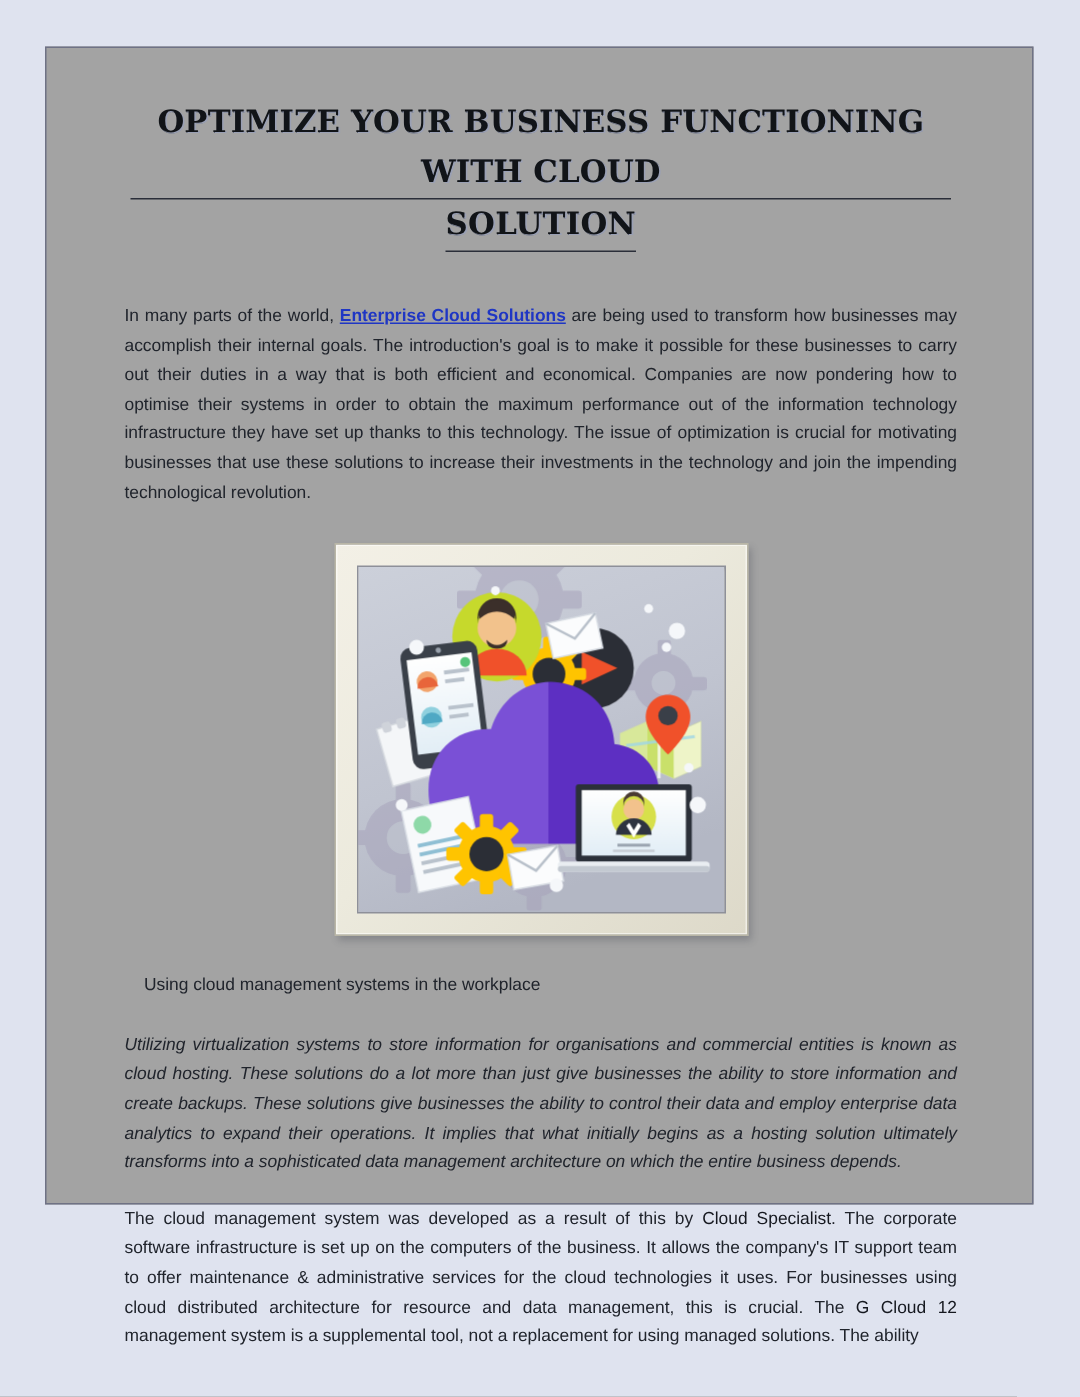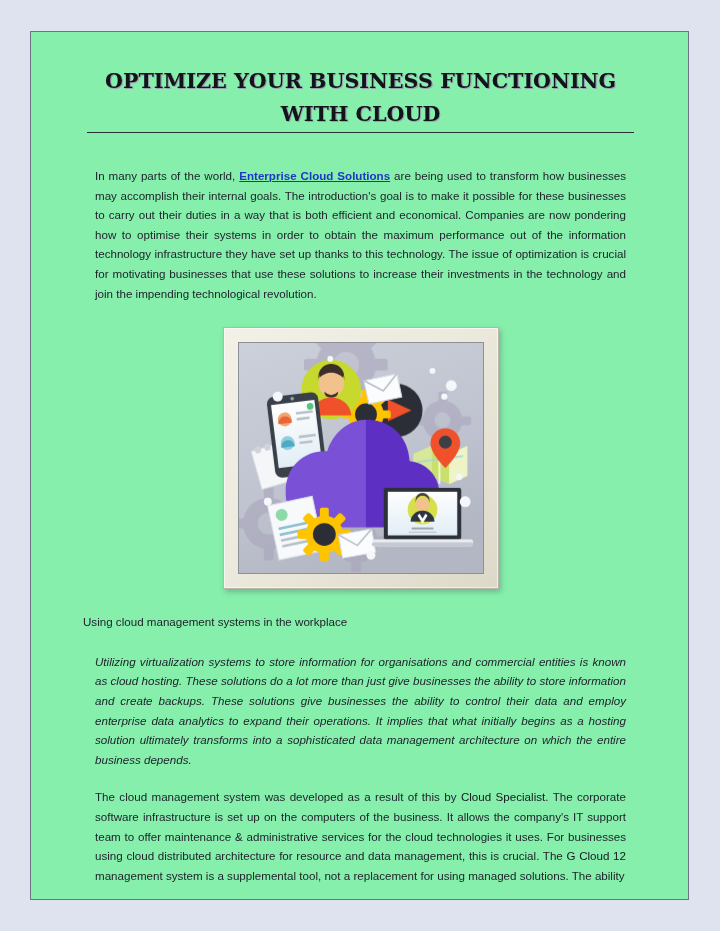--- a/index.html
+++ b/index.html
@@ -12,23 +12,23 @@
     height: 931px;
     background: #dfe3ef;
     font-family: "Liberation Sans", sans-serif;
     overflow: hidden;
   }
   .page-frame {
     position: absolute;
     left: 30px;
     top: 31px;
     width: 659px;
-    height: 869px;
+    height: 772px;
     border: 1px solid #6f7285;
-    background: #86efac;
+    background: #a3a3a3;
     box-sizing: border-box;
   }
   .content {
     position: absolute;
     left: 52px;
     top: 33px;
     width: 555px;
   }
 
   
@@ -53,41 +53,41 @@
   .doc-title .l1 { letter-spacing: 0.1px; }
 
   
   .para {
     font-family: "Liberation Sans", sans-serif;
     font-size: 11.6px;
     line-height: 19.6px;
     color: #20242c;
     text-align: justify;
     text-justify: inter-word;
-    margin: 12px;
+    margin: 0;
   }
   .para.first { margin-top: 33px; }
   .para.after-img { margin-top: 0px; font-style: italic; }
   .para + .para { margin-top: 18px; }
   .para .lnk {
     color: #1f36c4;
     font-weight: bold;
     text-decoration: underline;
   }
   .para .bold {
     font-weight: normal;
     color: #15181f;
   }
   .caption {
     font-family: "Liberation Sans", sans-serif;
     font-size: 11.6px;
     line-height: 19.6px;
     color: #20242c;
     text-align: left;
-    margin: 0;
+    margin: 13px;
   }
 
   
   .figure-wrap {
     margin-top: 24px;
     display: flex;
     justify-content: center;
   }
   .photo-frame {
     position: relative;
@@ -112,20 +112,21 @@
   .photo-inner svg { display: block; width: 100%; height: 100%; }
 </style>
 </head>
 <body>
 
 <div class="page-frame">
   <div class="content">
 
     <h1 class="doc-title">
       <span class="tline l1">Optimize Your Business Functioning With Cloud</span><br>
+      <span class="tline l2">Solution</span>
     </h1>
 
     <p class="para first"><span>In many parts of the world, </span><a class="lnk" href="#">Enterprise Cloud Solutions</a><span> are being used to transform how businesses may accomplish their internal goals. The introduction's goal is to make it possible for these businesses to carry out their duties in a way that is both efficient and economical. Companies are now pondering how to optimise their systems in order to obtain the maximum performance out of the information technology infrastructure they have set up thanks to this technology. The issue of optimization is crucial for motivating businesses that use these solutions to increase their investments in the technology and join the impending technological revolution.</span></p>
 
     <div class="figure-wrap">
       <div class="photo-frame">
         <div class="photo-inner">
           <svg viewBox="0 0 246 232" preserveAspectRatio="xMidYMid slice" aria-hidden="true">
             <defs>
               <linearGradient id="bgg" x1="0" y1="0" x2="0.4" y2="1">

